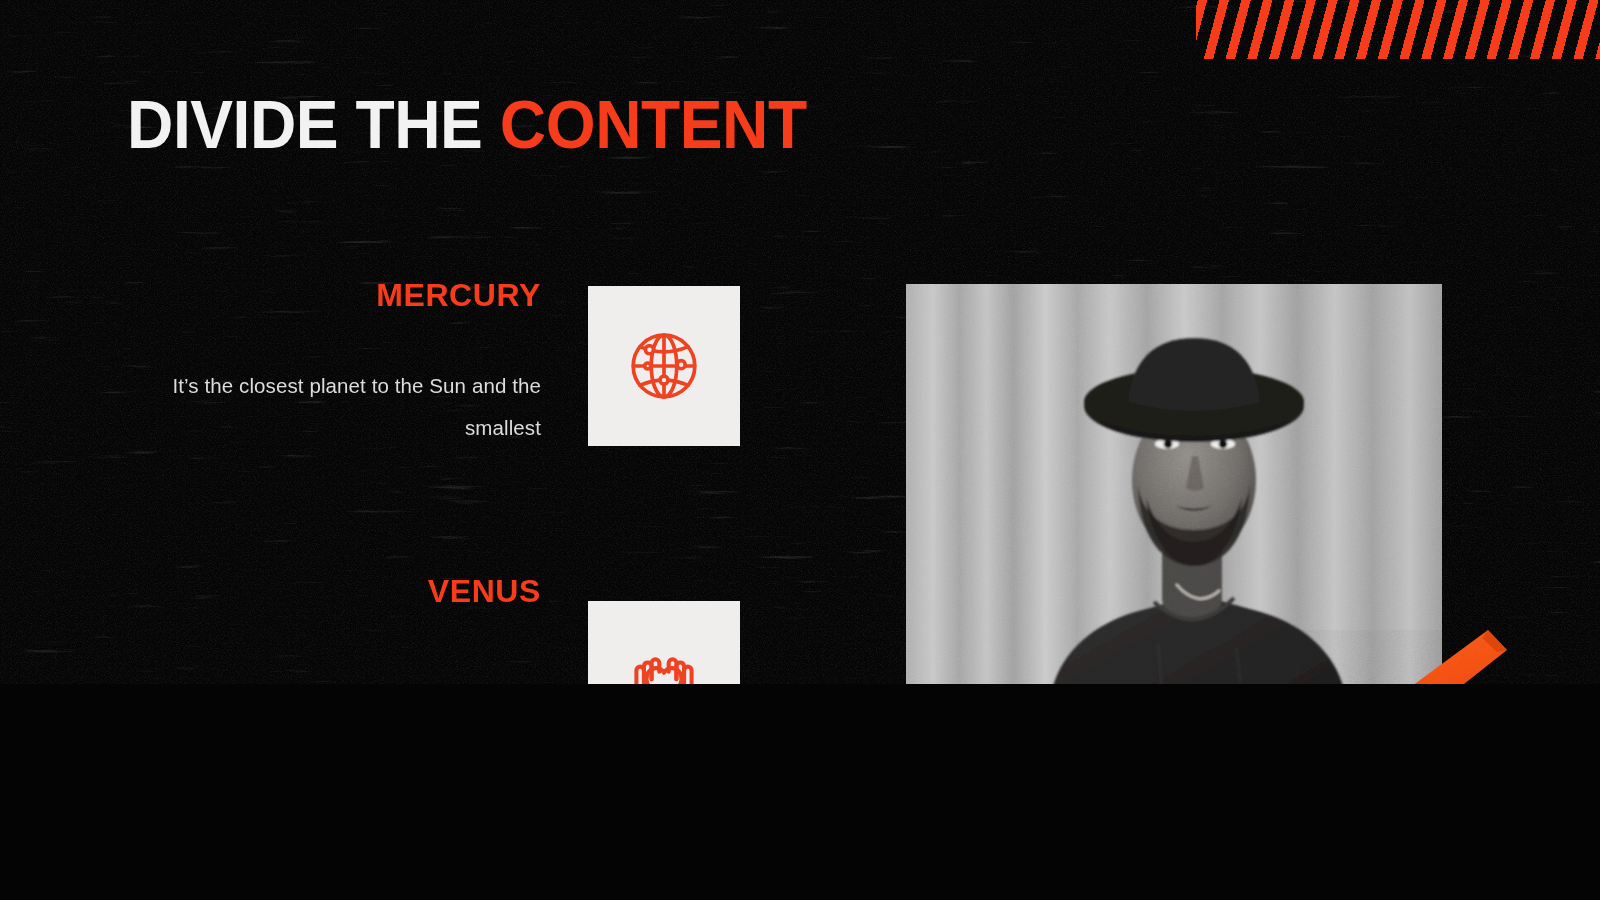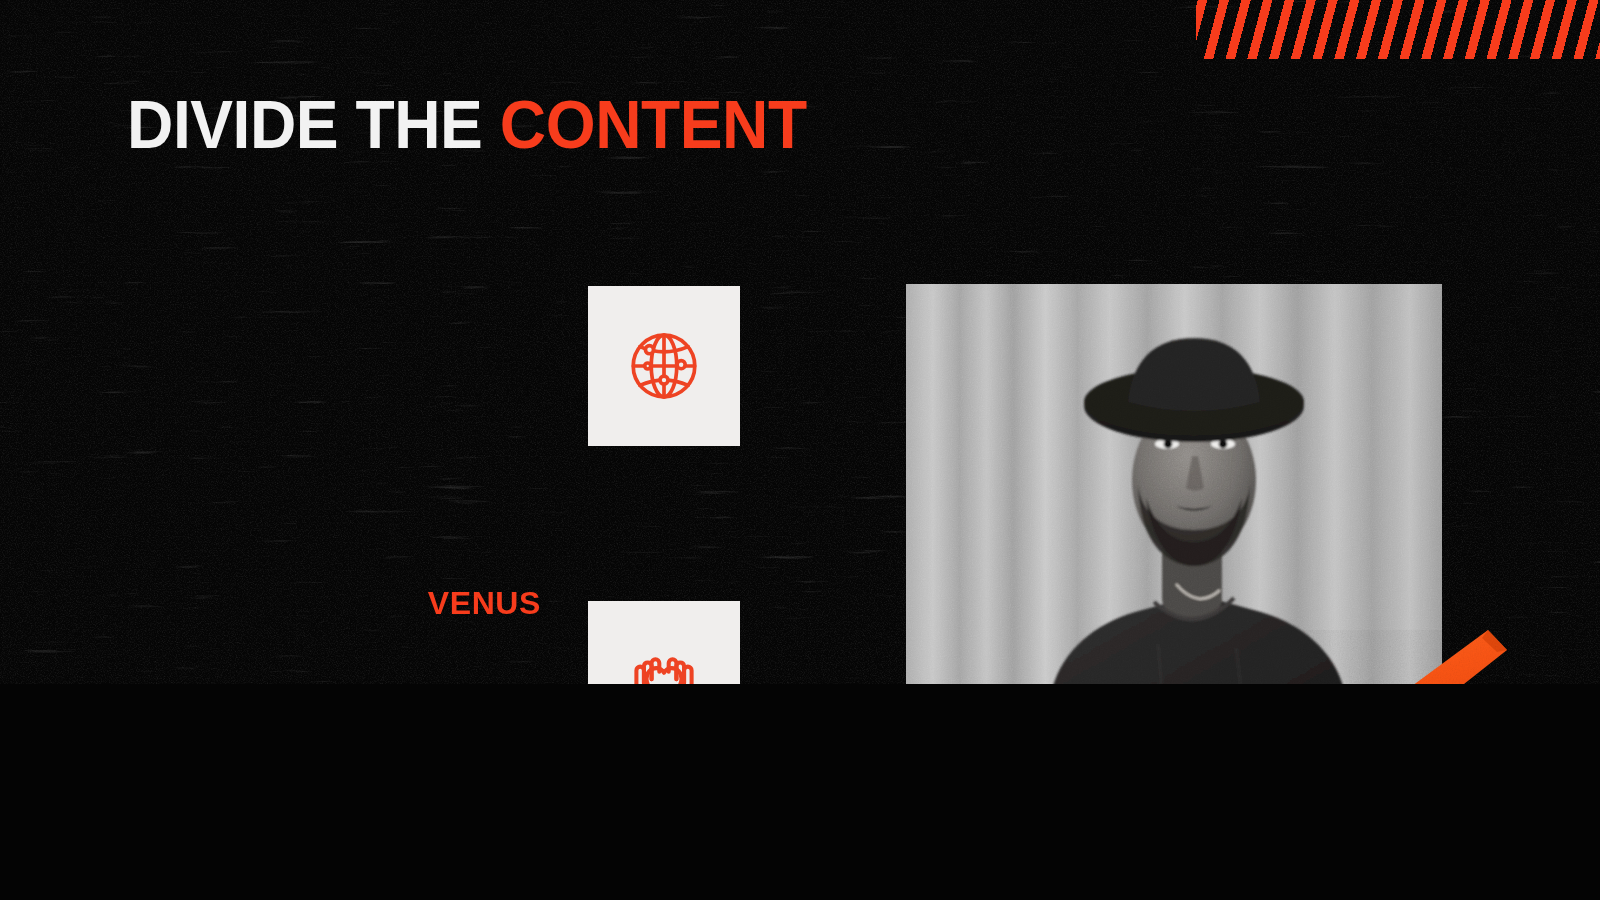--- a/index.html
+++ b/index.html
@@ -56,21 +56,21 @@
     transform-origin:left top;
     white-space:nowrap;
     font-family:"Liberation Sans", sans-serif;
   }
   .title .w { color:#f2f2f2; }
   .title .r { color:#f73c1c; }
 
   
   .block { position:absolute; width:412px; text-align:right; }
   .block.mercury { left:129px; top:276px; }
-  .block.venus   { left:129px; top:584px; }
+  .block.venus   { left:129px; top:572px; }
 
   .block h2 {
     font-size:32px;
     line-height:38px;
     font-weight:700;
     color:#f73c1c;
     letter-spacing:.6px;
     margin:0 0 0 0;
     font-family:"Liberation Sans", sans-serif;
   }
@@ -138,20 +138,22 @@
 
   <div class="stripes">
     <div class="inner" style="--red:#f73c1c"></div>
   </div>
 
   <div class="title">
     <span class="w">DIVIDE THE</span><span>&nbsp;</span><span class="r">CONTENT</span>
   </div>
 
   <div class="block mercury">
+    <h2>MERCURY</h2>
+    <p>It’s the closest planet to the Sun and the smallest</p>
   </div>
 
   <div class="block venus">
     <h2>VENUS</h2>
   </div>
 
   <div class="icon-card globe">
     <svg width="88" height="88" viewBox="0 0 100 100" fill="none" stroke="#ee4323" stroke-width="4.2" stroke-linecap="round">
       <circle cx="50" cy="50" r="35"></circle>
 

